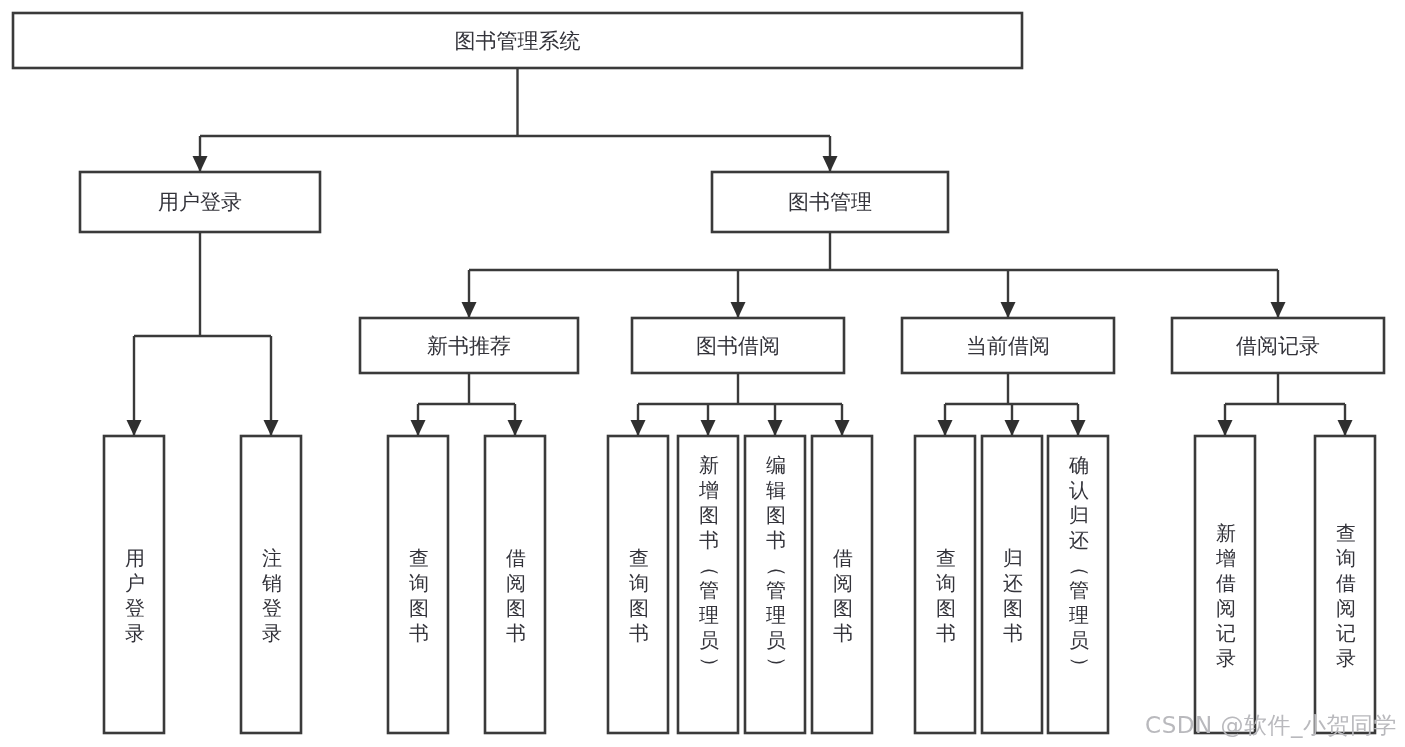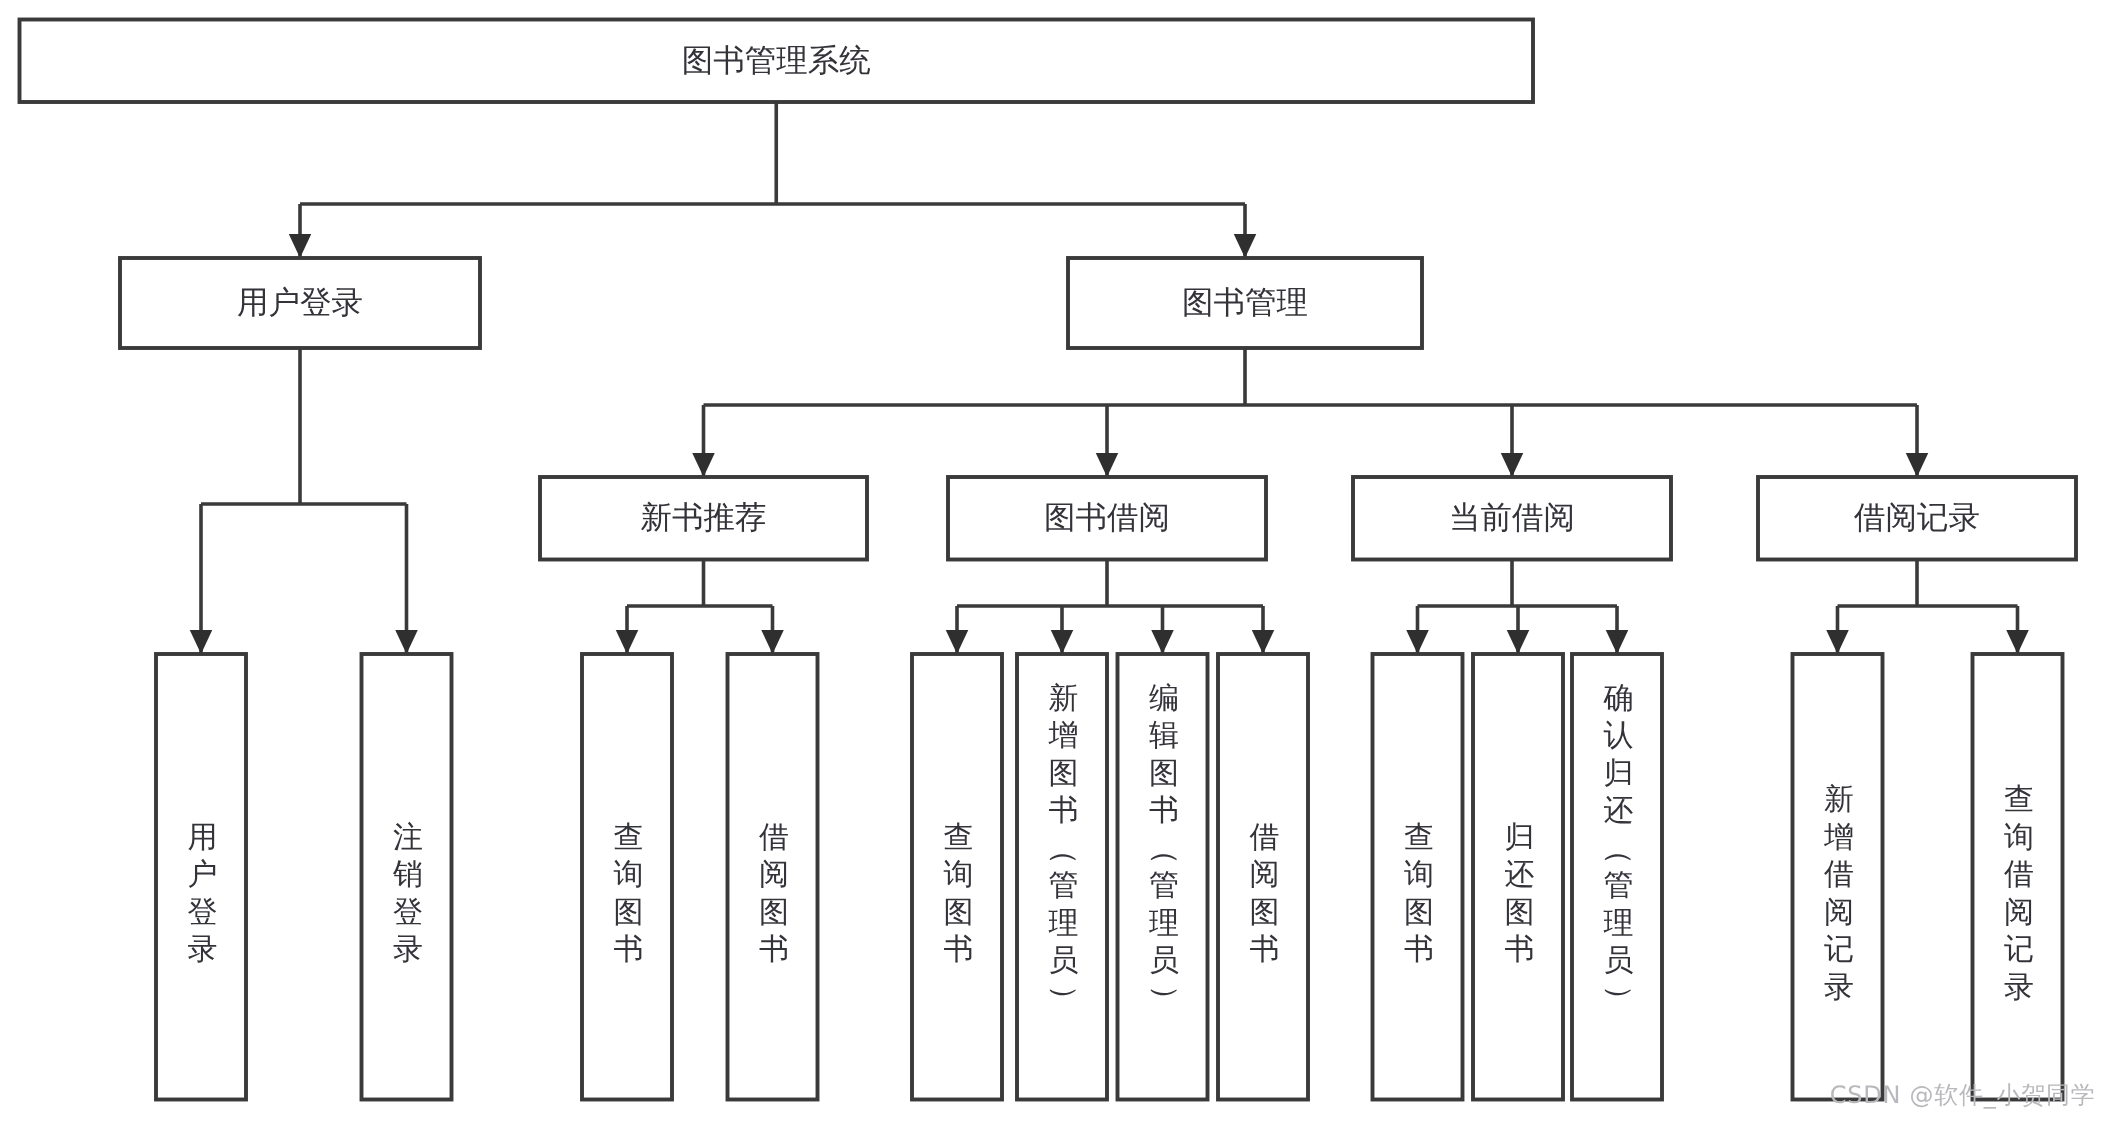--- a/index.html
+++ b/index.html
@@ -55,21 +55,21 @@
   }
   .node-label.vertical {
     font-size: 20px;
     text-anchor: middle;
   }
   .watermark {
     position: absolute;
     right: 8px;
     bottom: 6px;
     color: #b9b9bd;
-    font-size: 16px;
+    font-size: 23px;
     font-family: "DejaVu Sans", "Liberation Sans", sans-serif;
     letter-spacing: 0.5px;
     white-space: nowrap;
     user-select: none;
   }
 </style>
 </head>
 <body>
 
 <div id="diagram-root">

